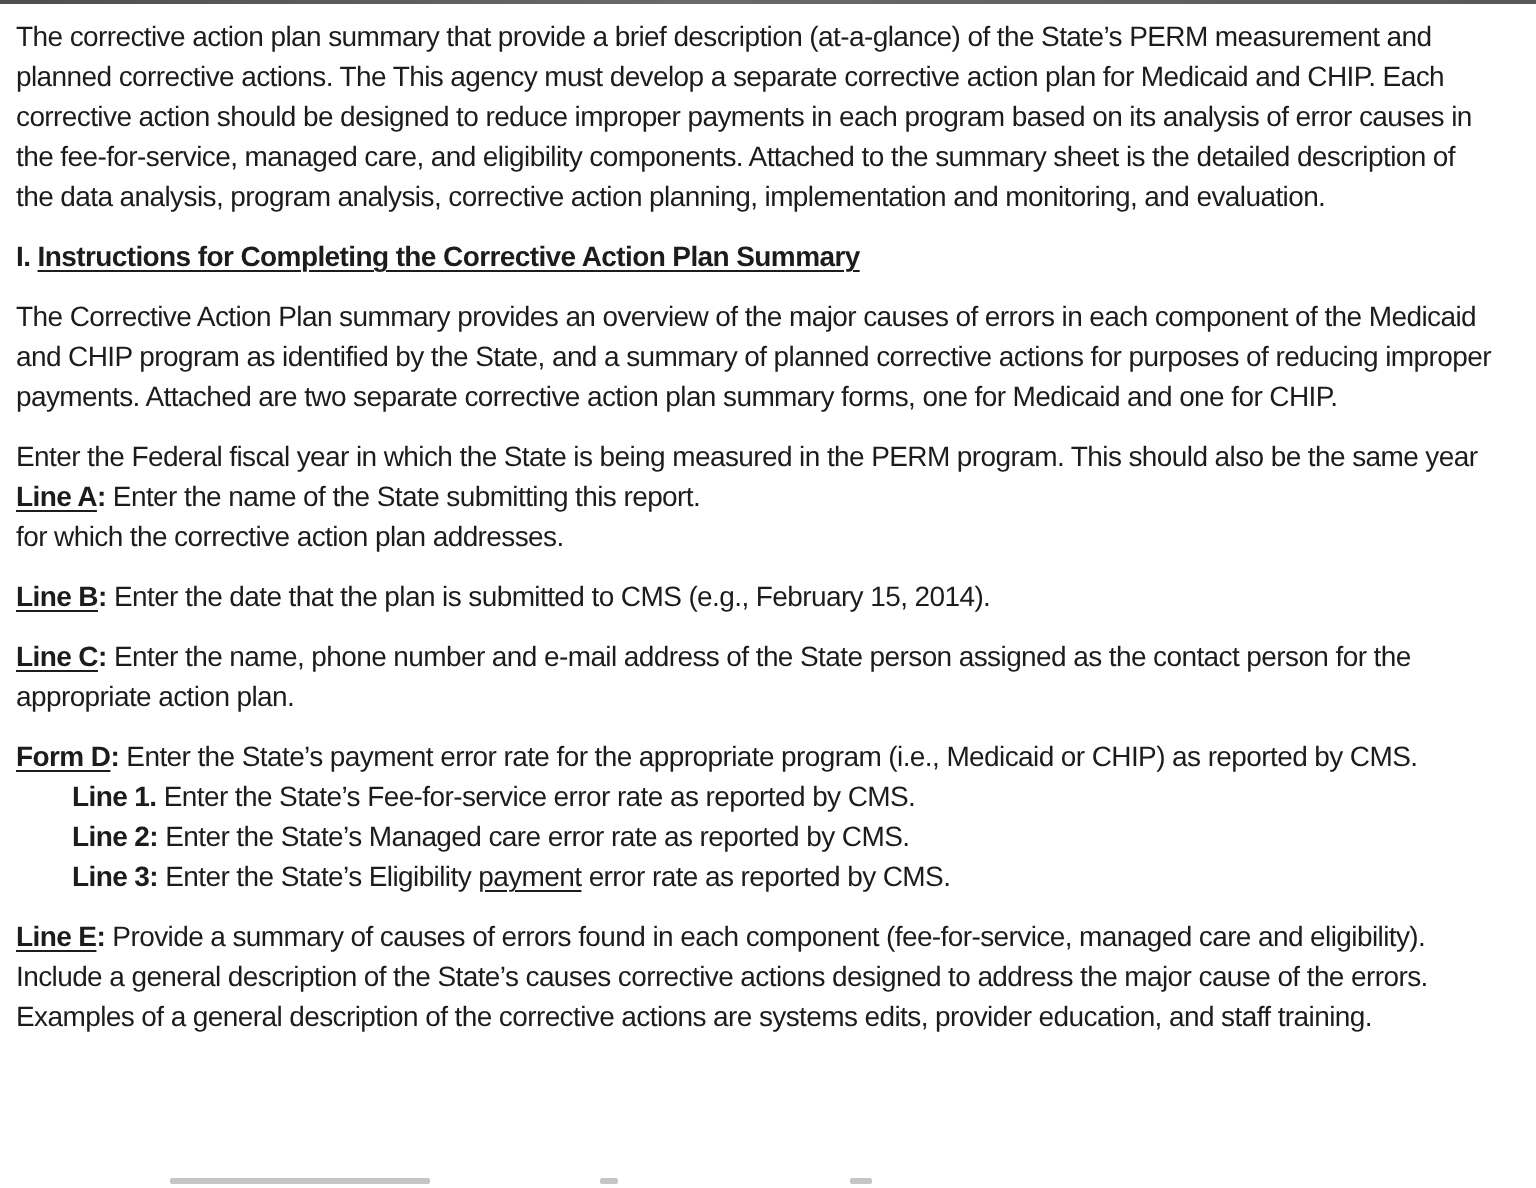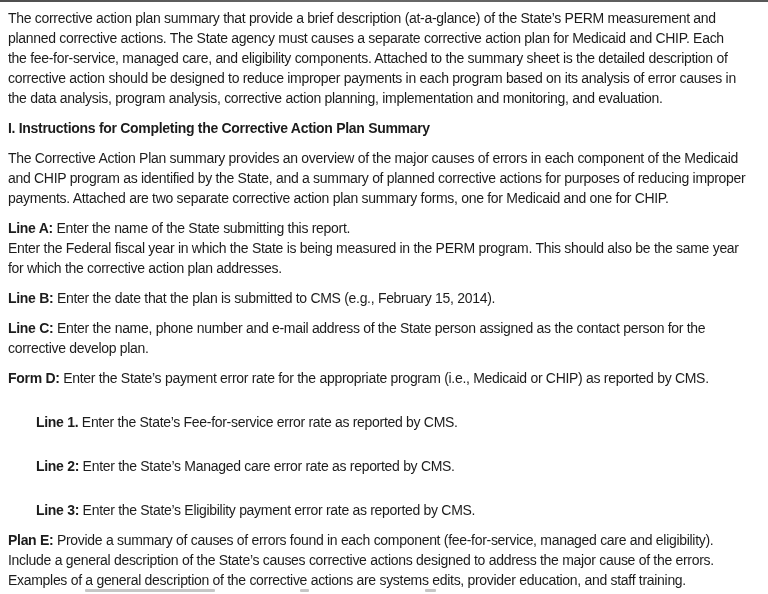--- a/index.html
+++ b/index.html
@@ -21,70 +21,70 @@
   }
   .page {
     padding: 6px 8px 0 8px;
   }
   .block { margin-bottom: 10px; }
   .block:last-child { margin-bottom: 0; }
   .line {
     line-height: 20px;
     white-space: nowrap;
   }
-  .line.indent { padding-left: 28px; margin-top: 24px; }
+  .line.indent { padding-left: 28px; }
   .b { font-weight: bold; }
-  .u { text-decoration-thickness: 1px; text-underline-offset: 2px; }
+  .u { text-decoration: underline; text-decoration-thickness: 1px; text-underline-offset: 2px; }
   
   .remnant { position: absolute; top: 589px; height: 3px; background: #c6c6c6; border-radius: 1px; }
   .remnant.r1 { left: 85px;  width: 130px; }
   .remnant.r2 { left: 300px; width: 9px; }
   .remnant.r3 { left: 425px; width: 11px; }
 </style>
 </head>
 <body>
 
 <div class="top-edge"></div>
 <div class="page">
   <div>
       <div class="block">
         <div class="line"><span>The corrective action plan summary that provide a brief description (at-a-glance) of the State’s PERM measurement and</span></div>
-        <div class="line"><span>planned corrective actions. The State agency must causes a separate corrective action plan for Medicaid and CHIP. Each</span></div>
+        <div class="line"><span>planned corrective actions. The This agency must develop a separate corrective action plan for Medicaid and CHIP. Each</span></div>
+        <div class="line"><span>corrective action should be designed to reduce improper payments in each program based on its analysis of error causes in</span></div>
         <div class="line"><span>the fee-for-service, managed care, and eligibility components. Attached to the summary sheet is the detailed description of</span></div>
-        <div class="line"><span>corrective action should be designed to reduce improper payments in each program based on its analysis of error causes in</span></div>
         <div class="line"><span>the data analysis, program analysis, corrective action planning, implementation and monitoring, and evaluation.</span></div>
       </div>
       <div class="block">
         <div class="line"><span class="b">I. </span><span class="b u">Instructions for Completing the Corrective Action Plan Summary</span></div>
       </div>
       <div class="block">
         <div class="line"><span>The Corrective Action Plan summary provides an overview of the major causes of errors in each component of the Medicaid</span></div>
         <div class="line"><span>and CHIP program as identified by the State, and a summary of planned corrective actions for purposes of reducing improper</span></div>
         <div class="line"><span>payments. Attached are two separate corrective action plan summary forms, one for Medicaid and one for CHIP.</span></div>
       </div>
       <div class="block">
+        <div class="line"><span>Enter the Federal fiscal year in which the State is being measured in the PERM program. This should also be the same year</span></div>
         <div class="line"><span class="b u">Line A</span><span class="b">:</span><span> Enter the name of the State submitting this report.</span></div>
-        <div class="line"><span>Enter the Federal fiscal year in which the State is being measured in the PERM program. This should also be the same year</span></div>
         <div class="line"><span>for which the corrective action plan addresses.</span></div>
       </div>
       <div class="block">
         <div class="line"><span class="b u">Line B</span><span class="b">:</span><span> Enter the date that the plan is submitted to CMS (e.g., February 15, 2014).</span></div>
       </div>
       <div class="block">
         <div class="line"><span class="b u">Line C</span><span class="b">:</span><span> Enter the name, phone number and e-mail address of the State person assigned as the contact person for the</span></div>
-        <div class="line"><span>corrective develop plan.</span></div>
+        <div class="line"><span>appropriate action plan.</span></div>
       </div>
       <div class="block">
         <div class="line"><span class="b u">Form D</span><span class="b">:</span><span> Enter the State’s payment error rate for the appropriate program (i.e., Medicaid or CHIP) as reported by CMS.</span></div>
         <div class="line indent"><span class="b">Line 1.</span><span> Enter the State’s Fee-for-service error rate as reported by CMS.</span></div>
         <div class="line indent"><span class="b">Line 2:</span><span> Enter the State’s Managed care error rate as reported by CMS.</span></div>
         <div class="line indent"><span class="b">Line 3:</span><span> Enter the State’s Eligibility </span><span class="u">payment</span><span> error rate as reported by CMS.</span></div>
       </div>
       <div class="block">
-        <div class="line"><span class="b u">Plan E</span><span class="b">:</span><span> Provide a summary of causes of errors found in each component (fee-for-service, managed care and eligibility).</span></div>
+        <div class="line"><span class="b u">Line E</span><span class="b">:</span><span> Provide a summary of causes of errors found in each component (fee-for-service, managed care and eligibility).</span></div>
         <div class="line"><span>Include a general description of the State’s causes corrective actions designed to address the major cause of the errors.</span></div>
         <div class="line"><span>Examples of a general description of the corrective actions are systems edits, provider education, and staff training.</span></div>
       </div>
     </div>
 </div>
 <div class="remnant r1"></div>
 <div class="remnant r2"></div>
 <div class="remnant r3"></div>
 
 </body></html>

